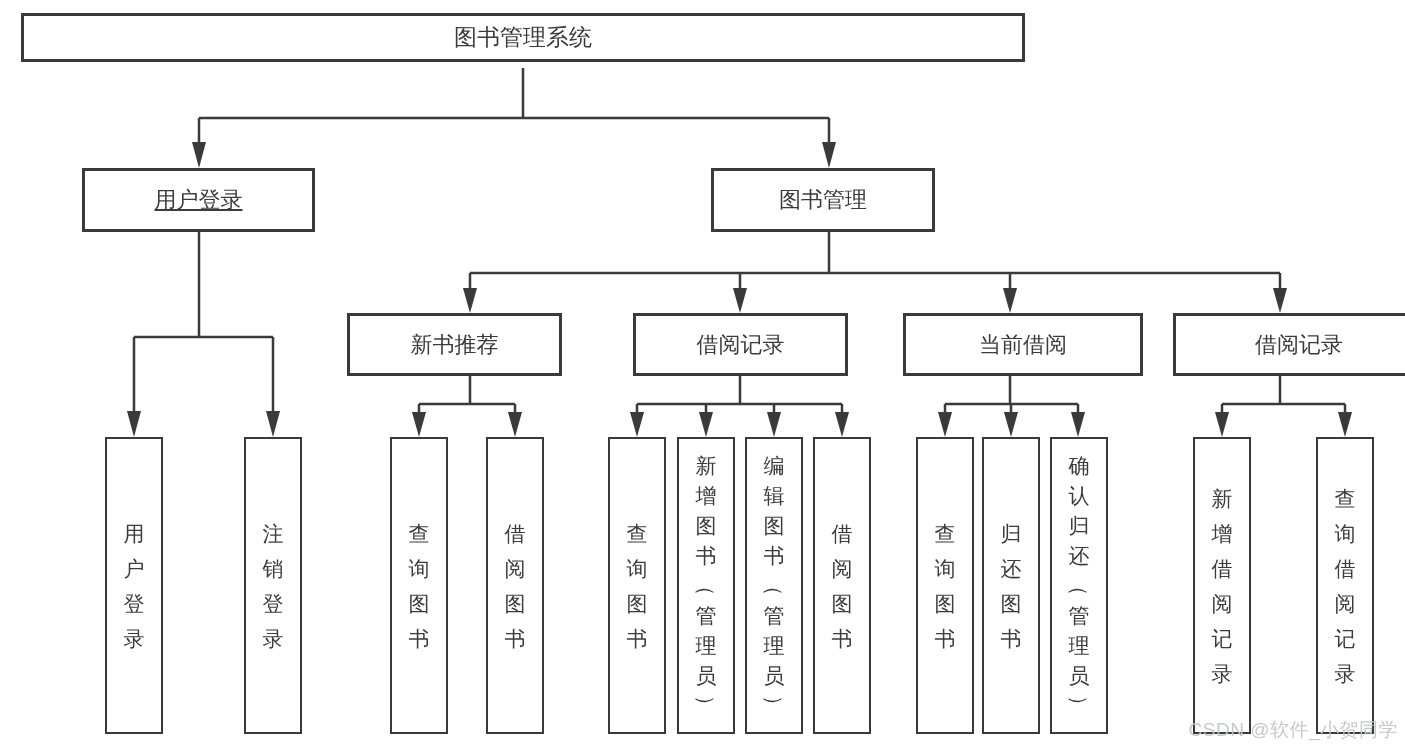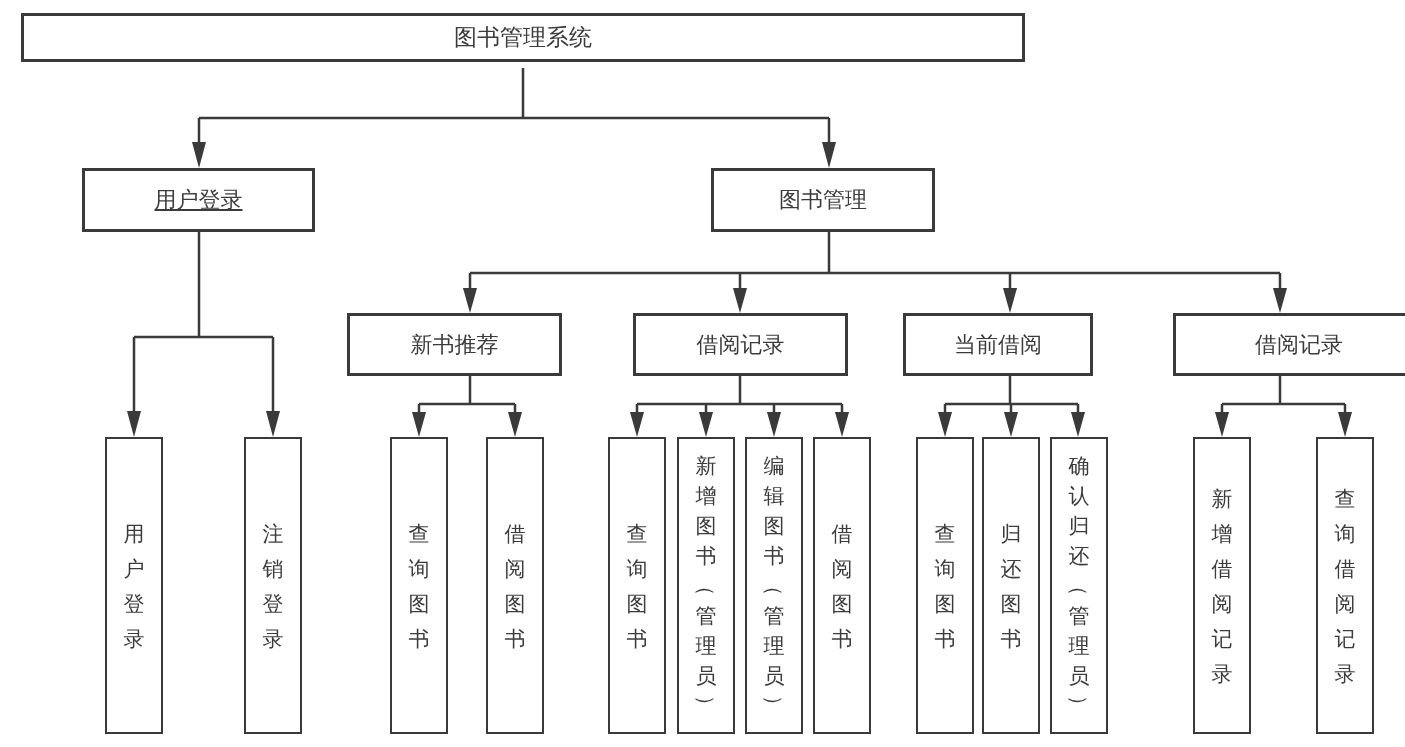--- a/index.html
+++ b/index.html
@@ -100,21 +100,21 @@
   <div class="node node-l2" style="left:711px;width:224px;">
     <span>图书管理</span>
   </div>
 
   <div class="node node-l3" style="left:347px;width:215px;">
     <span>新书推荐</span>
   </div>
   <div class="node node-l3" style="left:633px;width:215px;">
     <span>借阅记录</span>
   </div>
-  <div class="node node-l3" style="left:903px;width:190px;">
+  <div class="node node-l3" style="left:903px;width:240px;">
     <span>当前借阅</span>
   </div>
   <div class="node node-l3" style="left:1173px;width:252px;">
     <span>借阅记录</span>
   </div>
 
   <div class="leaf" style="left:105px;">
     <div class="vlabel">
         <span>用</span>
         <span>户</span>
@@ -235,13 +235,14 @@
     <div class="vlabel">
         <span>查</span>
         <span>询</span>
         <span>借</span>
         <span>阅</span>
         <span>记</span>
         <span>录</span>
       </div>
   </div>
 
+  <div class="watermark">CSDN @软件_小贺同学</div>
 </div>
 
 </body></html>

